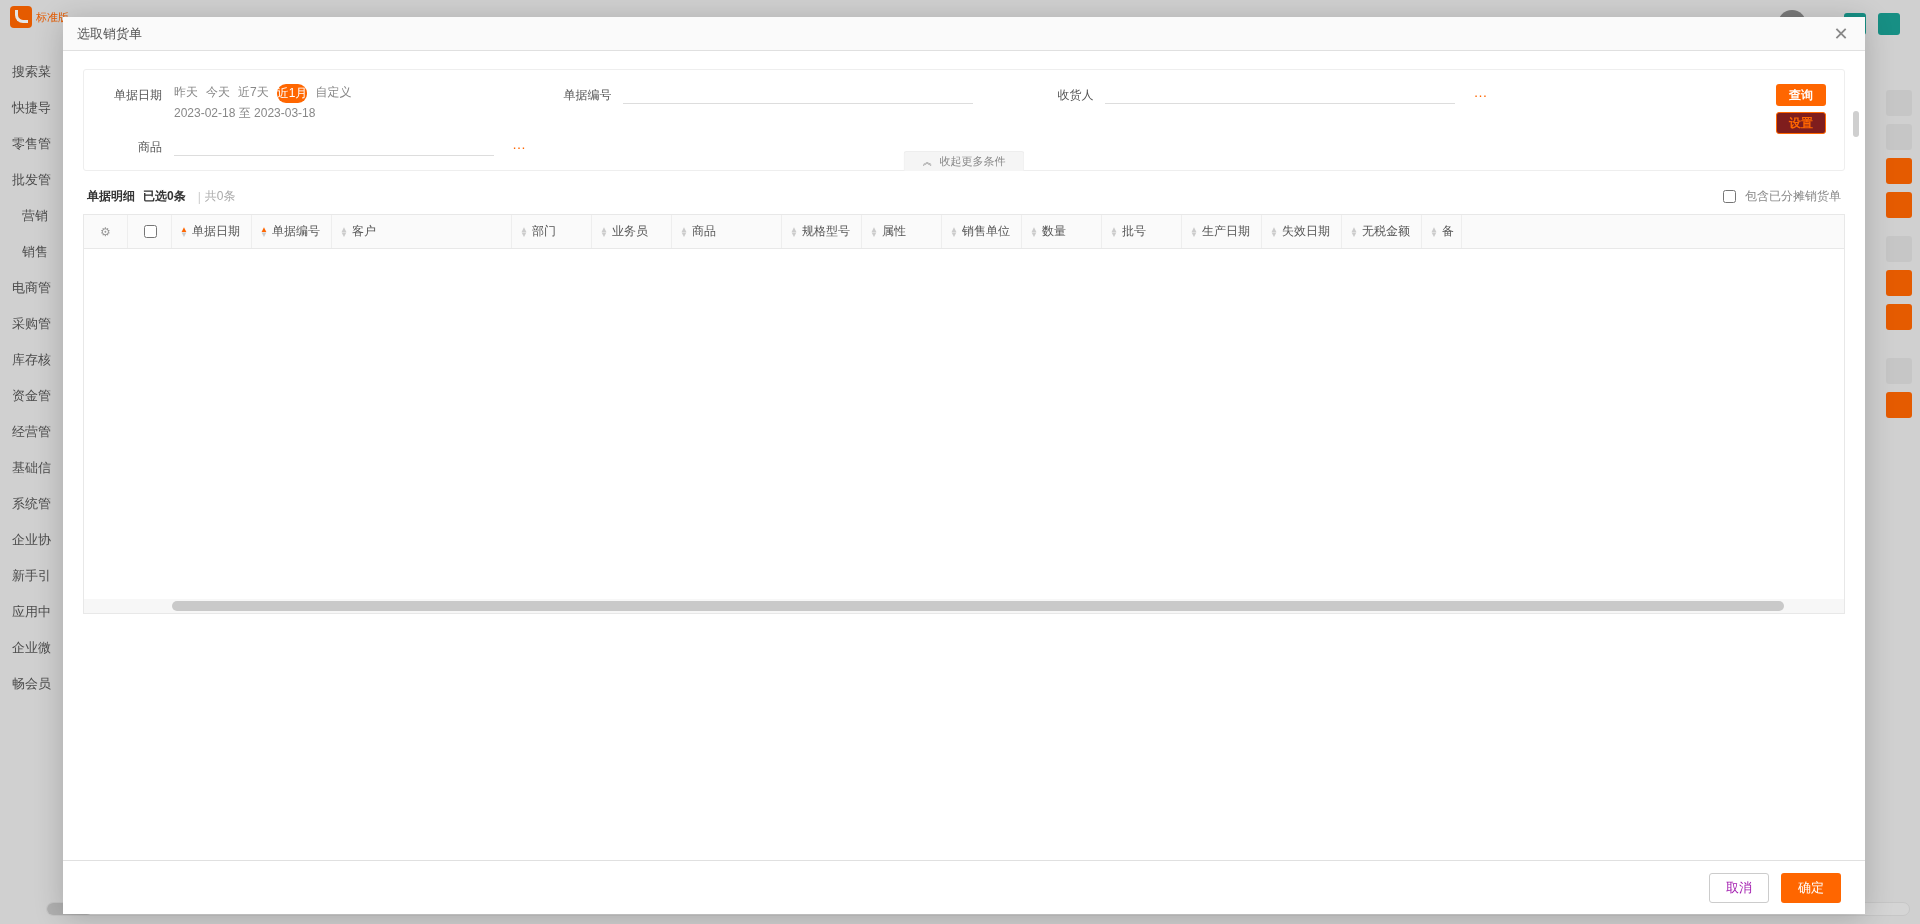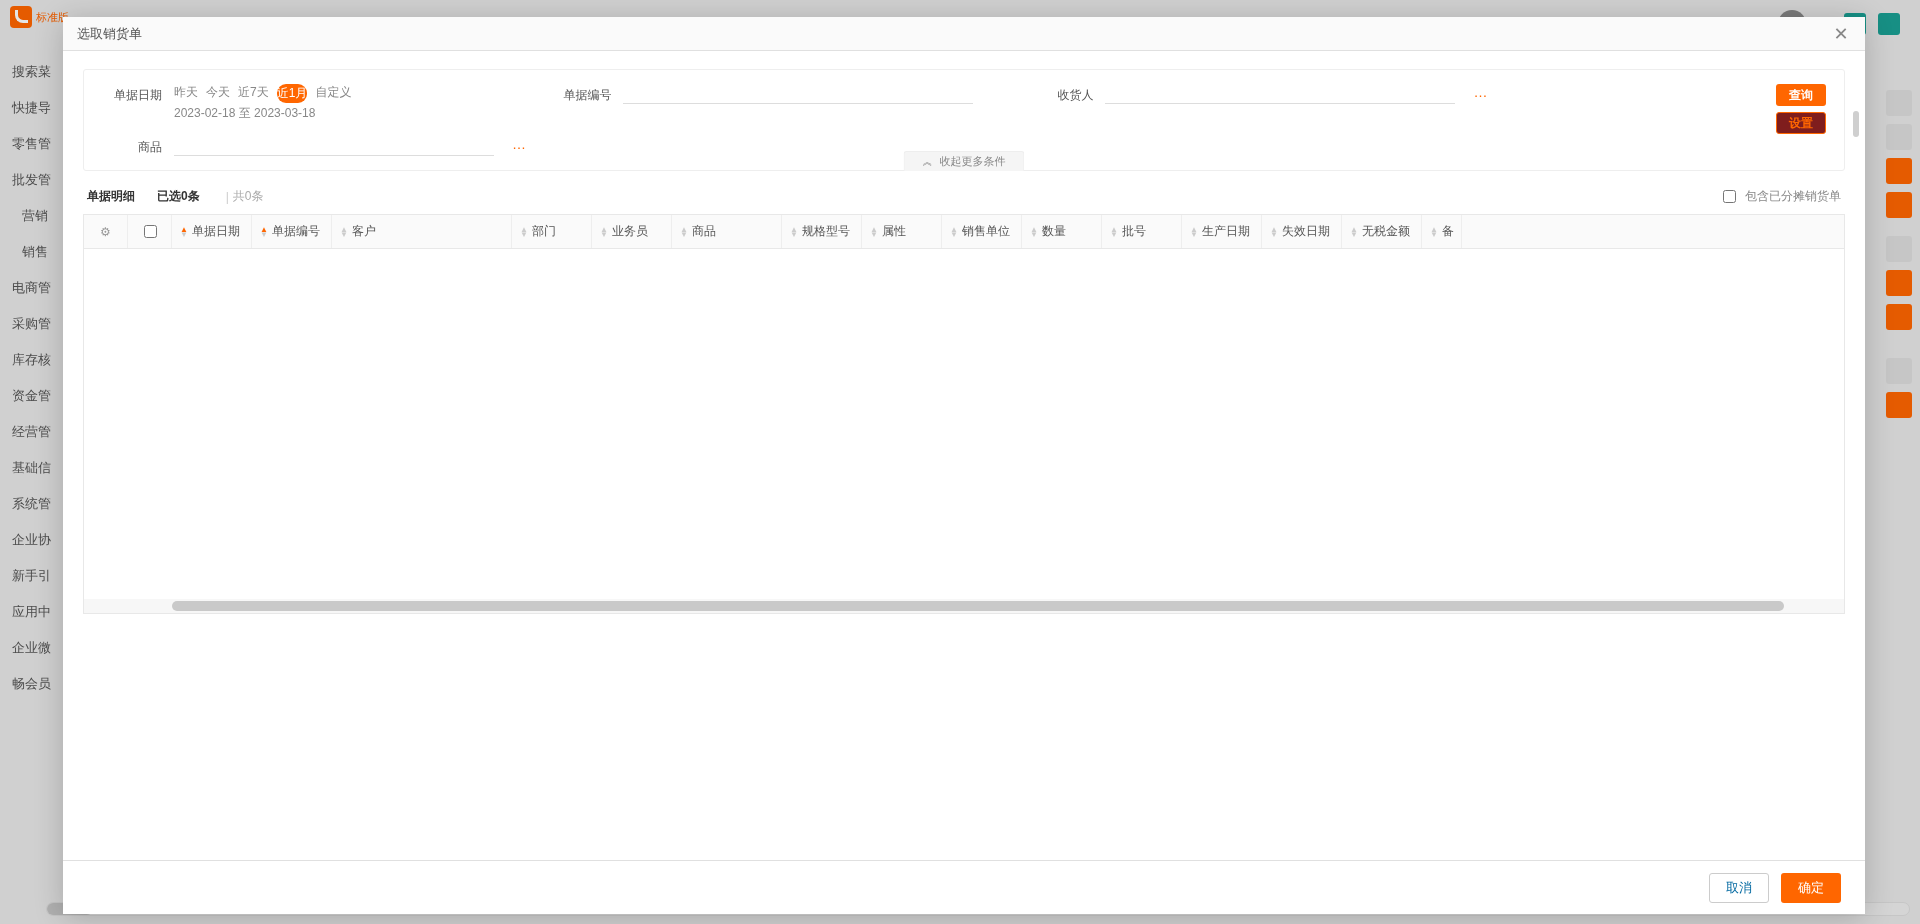--- a/index.html
+++ b/index.html
@@ -47,40 +47,40 @@
   .input-short{width:320px;}
   .dots{color:var(--orange);font-size:14px;margin-left:6px;cursor:pointer;}
   .filter-actions{position:absolute;right:18px;top:14px;display:flex;flex-direction:column;gap:6px;font-weight:bold;}
   .btn{display:inline-flex;align-items:center;justify-content:center;height:22px;min-width:50px;border-radius:3px;font-size:12px;cursor:pointer;border:1px solid transparent;padding:0 12px;}
   .btn-primary{background:var(--orange);color:#fff;}
   .btn-outline{background:#7f1d1d;color:var(--orange);border-color:var(--orange);}
   .collapse-bar{position:absolute;left:50%;transform:translateX(-50%);bottom:-1px;background:#f5f5f5;border:1px solid #eee;border-bottom:none;padding:2px 18px;font-size:11px;color:#888;cursor:pointer;border-radius:3px 3px 0 0;}
   .collapse-bar .chev{font-size:10px;margin-right:4px;}
 
   .list-meta{display:flex;align-items:center;margin:16px 4px 8px 4px;font-size:12px;color:#555;}
-  .list-meta .bold{font-weight:600;color:#333;margin-right:22px;}
+  .list-meta .bold{font-weight:600;color:#333;margin-right:8px;}
   .list-meta .sep{color:#ccc;margin:0 4px;}
   .list-meta .cb-wrap{margin-left:auto;display:flex;align-items:center;gap:6px;color:#888;}
   .list-meta input[type=checkbox]{width:13px;height:13px;}
 
   .table-wrap{border:1px solid #e8e8e8;height:400px;overflow:hidden;position:relative;}
   .thead{display:flex;align-items:center;height:34px;background:#fafafa;border-bottom:1px solid #e8e8e8;font-size:12px;color:#555;}
   .th{display:flex;align-items:center;height:100%;border-right:1px solid #eee;padding:0 8px;white-space:nowrap;flex-shrink:0;}
   .th .sort{display:inline-flex;flex-direction:column;margin-right:4px;line-height:5px;font-size:8px;color:#ccc;}
   .th .sort .up.on,.th .sort .dn.on{color:var(--orange);}
   .th.gear{width:44px;justify-content:center;color:#999;}
   .th.chk{width:44px;justify-content:center;}
   .th.chk input{width:13px;height:13px;}
   .tbody{height:calc(100% - 34px);overflow:auto;}
   .hscroll{height:14px;background:#f7f7f7;position:absolute;left:0;right:0;bottom:0;}
   .hscroll .thumb{position:absolute;left:88px;right:60px;top:2px;height:10px;background:#c9c9c9;border-radius:5px;}
 
   .modal-footer{height:54px;border-top:1px solid var(--border);display:flex;align-items:center;justify-content:flex-end;gap:12px;padding:0 24px;background:#fff;}
   .btn-lg{height:30px;min-width:60px;font-size:13px;}
-  .btn-default{background:#fff;border:1px solid #ccc;color:#0369a1;}
+  .btn-default{background:#fff;border:1px solid #ccc;color:#a21caf;}
 
   .vscroll{position:absolute;right:6px;top:60px;bottom:80px;width:6px;background:transparent;}
   .vscroll .vthumb{position:absolute;top:0;width:100%;height:26px;background:#cfcfcf;border-radius:3px;}
 </style>
 </head>
 <body>
 
 <div class="app-logo">
   <span class="mark"></span>
   <span class="txt">标准版</span>

